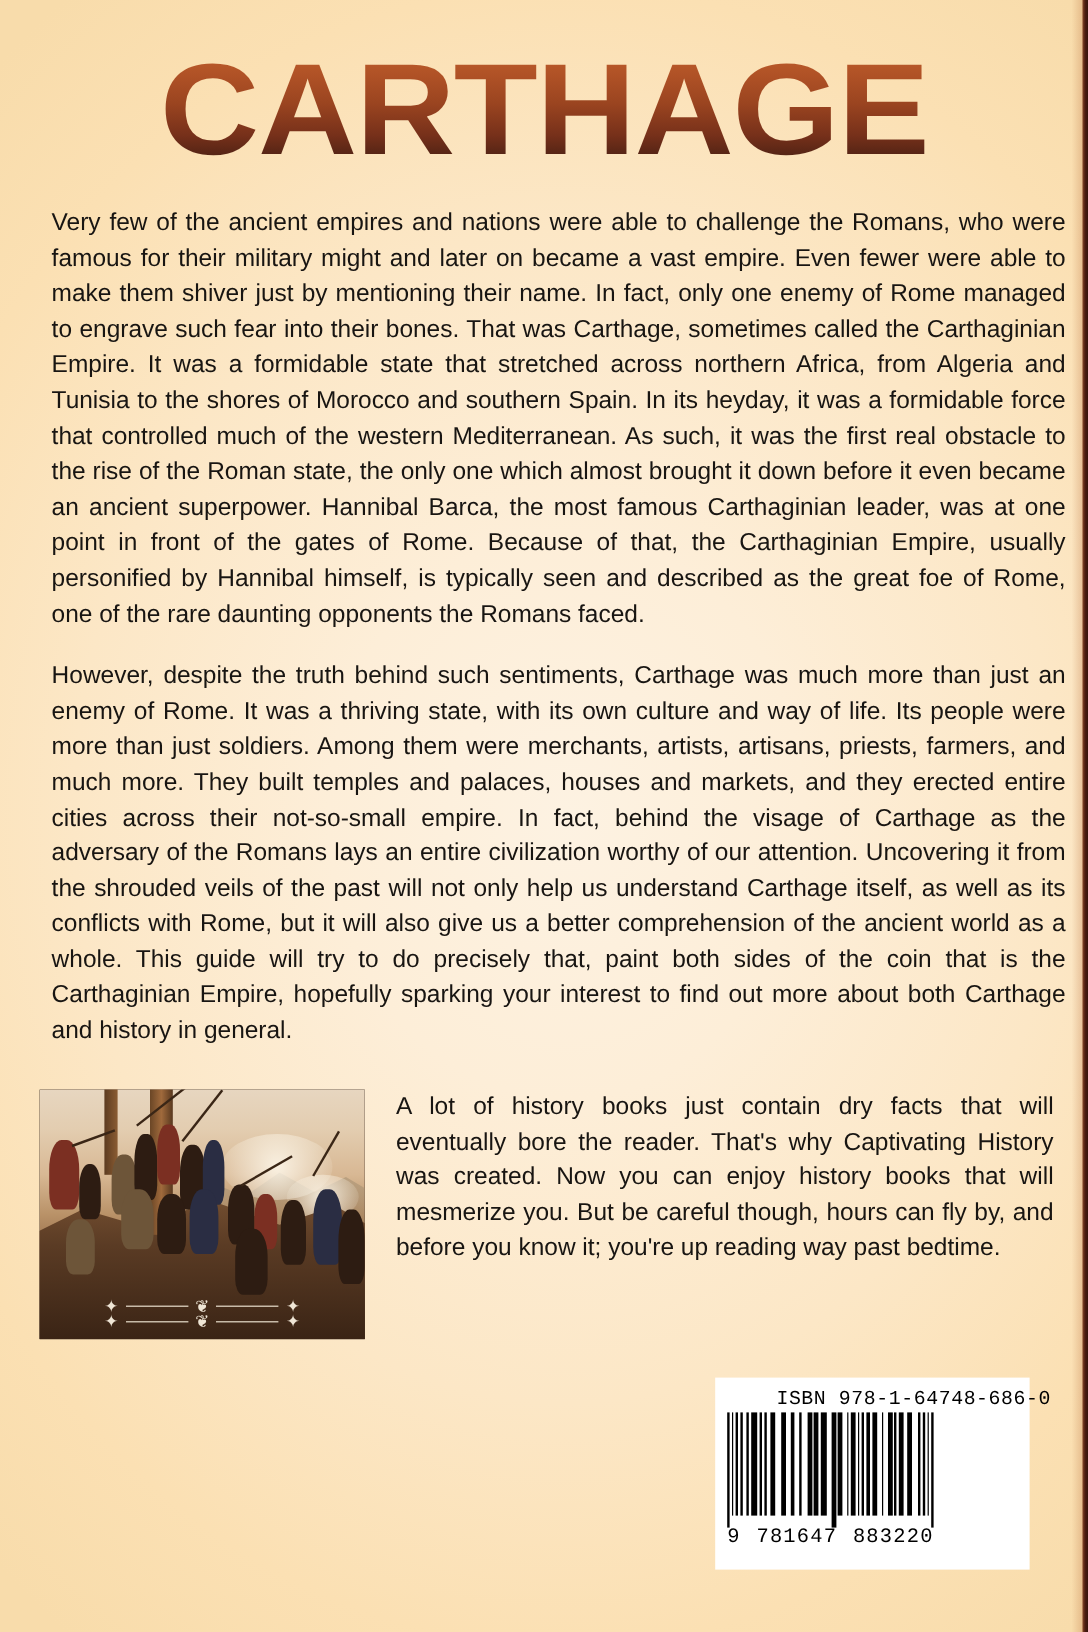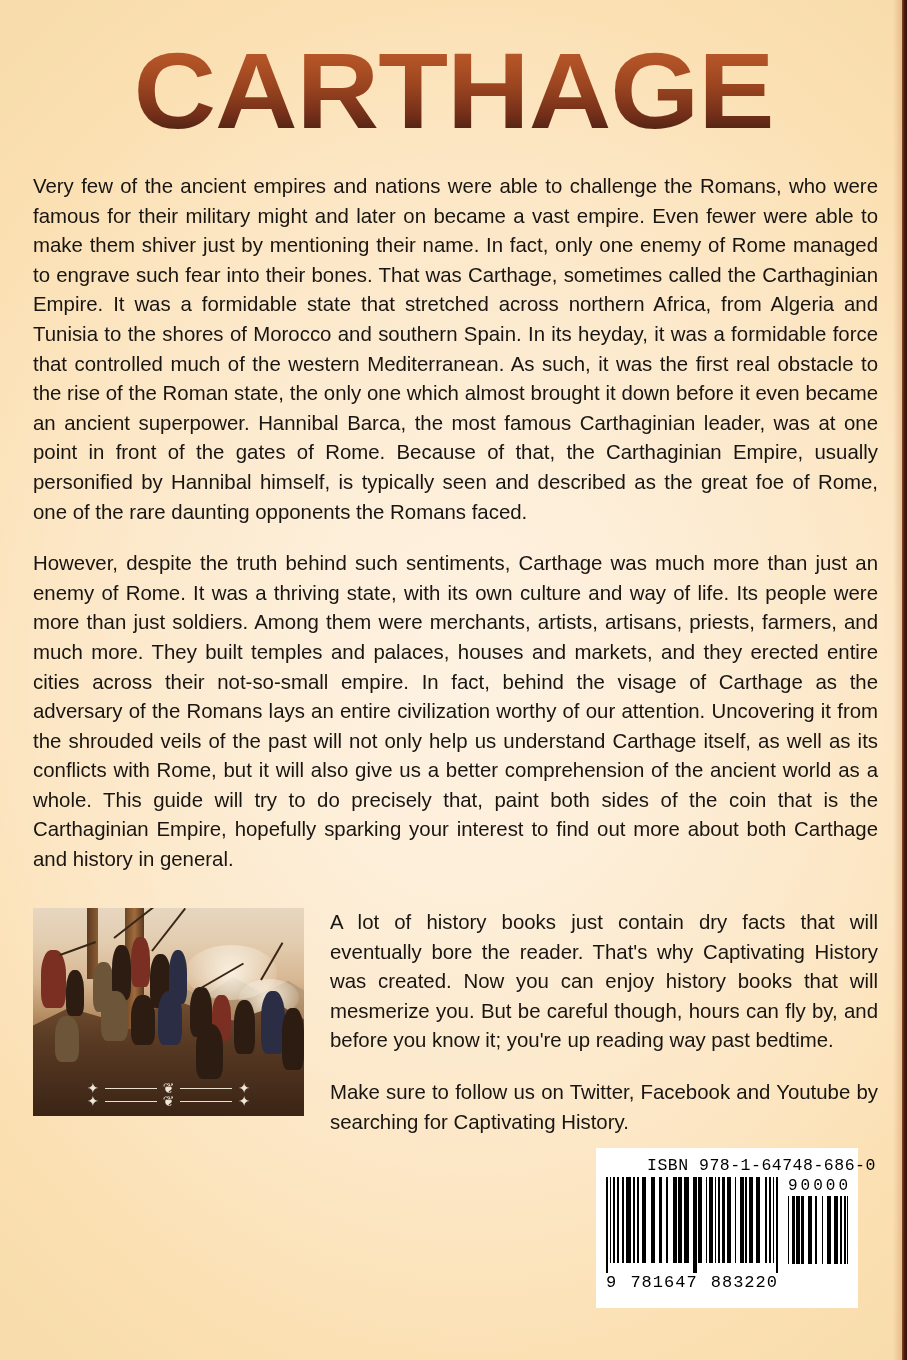--- a/index.html
+++ b/index.html
@@ -68,21 +68,21 @@
       #4e2214 88%,
       #3d1a10 100%);
     -webkit-background-clip: text;
     background-clip: text;
     color: transparent;
     -webkit-text-fill-color: transparent;
   }
 
   .content {
     position: absolute;
-    left: 33px;
+    left: 43px;
     top: 172px;
     width: 845px;
   }
 
   p.body-par {
     margin: 0 0 22px 0;
     font-size: 20.4px;
     line-height: 29.6px;
     text-align: justify;
     text-justify: inter-word;
@@ -365,21 +365,20 @@
           <span class="rule"></span>
           <span class="swirl">❦</span>
           <span class="rule"></span>
           <span class="swirl">✦</span>
         </div>
       </div>
     </div>
 
     <div class="about-text">
       <p>A lot of history books just contain dry facts that will eventually bore the reader. That's why Captivating History was created. Now you can enjoy history books that will mesmerize you. But be careful though, hours can fly by, and before you know it; you're up reading way past bedtime.</p>
-      <p>Make sure to follow us on Twitter, Facebook and Youtube by searching for Captivating History.</p>
     </div>
   </div>
 
   <div class="barcode-box">
     <div class="isbn-text">ISBN 978-1-64748-686-0</div>
     <div class="bars-row">
       <div class="bars-main">
           <div class="bar" style="left: 0px; width: 1.81053px; height: 96px;"></div>
           <div class="bar" style="left: 3.62105px; width: 1.81053px; height: 86px;"></div>
           <div class="bar" style="left: 7.24211px; width: 1.81053px; height: 86px;"></div>
@@ -406,37 +405,20 @@
           <div class="bar" style="left: 128.547px; width: 1.81053px; height: 86px;"></div>
           <div class="bar" style="left: 133.979px; width: 3.62105px; height: 86px;"></div>
           <div class="bar" style="left: 139.411px; width: 1.81053px; height: 86px;"></div>
           <div class="bar" style="left: 143.032px; width: 3.62105px; height: 86px;"></div>
           <div class="bar" style="left: 150.274px; width: 3.62105px; height: 86px;"></div>
           <div class="bar" style="left: 159.326px; width: 1.81053px; height: 86px;"></div>
           <div class="bar" style="left: 162.947px; width: 1.81053px; height: 86px;"></div>
           <div class="bar" style="left: 166.568px; width: 1.81053px; height: 86px;"></div>
           <div class="bar" style="left: 170.189px; width: 1.81053px; height: 96px;"></div>
         </div>
-      <div class="bars-addon-wrap">
-        <div class="addon-digits">90000</div>
-        <div class="bars-addon">
-            <div class="bar" style="left: 0px; width: 1.34043px; height: 68px;"></div>
-            <div class="bar" style="left: 4.02128px; width: 2.68085px; height: 68px;"></div>
-            <div class="bar" style="left: 8.04255px; width: 4.02128px; height: 68px;"></div>
-            <div class="bar" style="left: 13.4043px; width: 2.68085px; height: 68px;"></div>
-            <div class="bar" style="left: 20.1064px; width: 4.02128px; height: 68px;"></div>
-            <div class="bar" style="left: 26.8085px; width: 2.68085px; height: 68px;"></div>
-            <div class="bar" style="left: 33.5106px; width: 1.34043px; height: 68px;"></div>
-            <div class="bar" style="left: 38.8723px; width: 4.02128px; height: 68px;"></div>
-            <div class="bar" style="left: 45.5745px; width: 4.02128px; height: 68px;"></div>
-            <div class="bar" style="left: 52.2766px; width: 1.34043px; height: 68px;"></div>
-            <div class="bar" style="left: 56.2979px; width: 1.34043px; height: 68px;"></div>
-            <div class="bar" style="left: 58.9787px; width: 1.34043px; height: 68px;"></div>
-          </div>
-      </div>
     </div>
     <div class="ean-digits">
       <span>9</span>
       <span>781647</span>
       <span>883220</span>
     </div>
   </div>
 
 </div>
 

